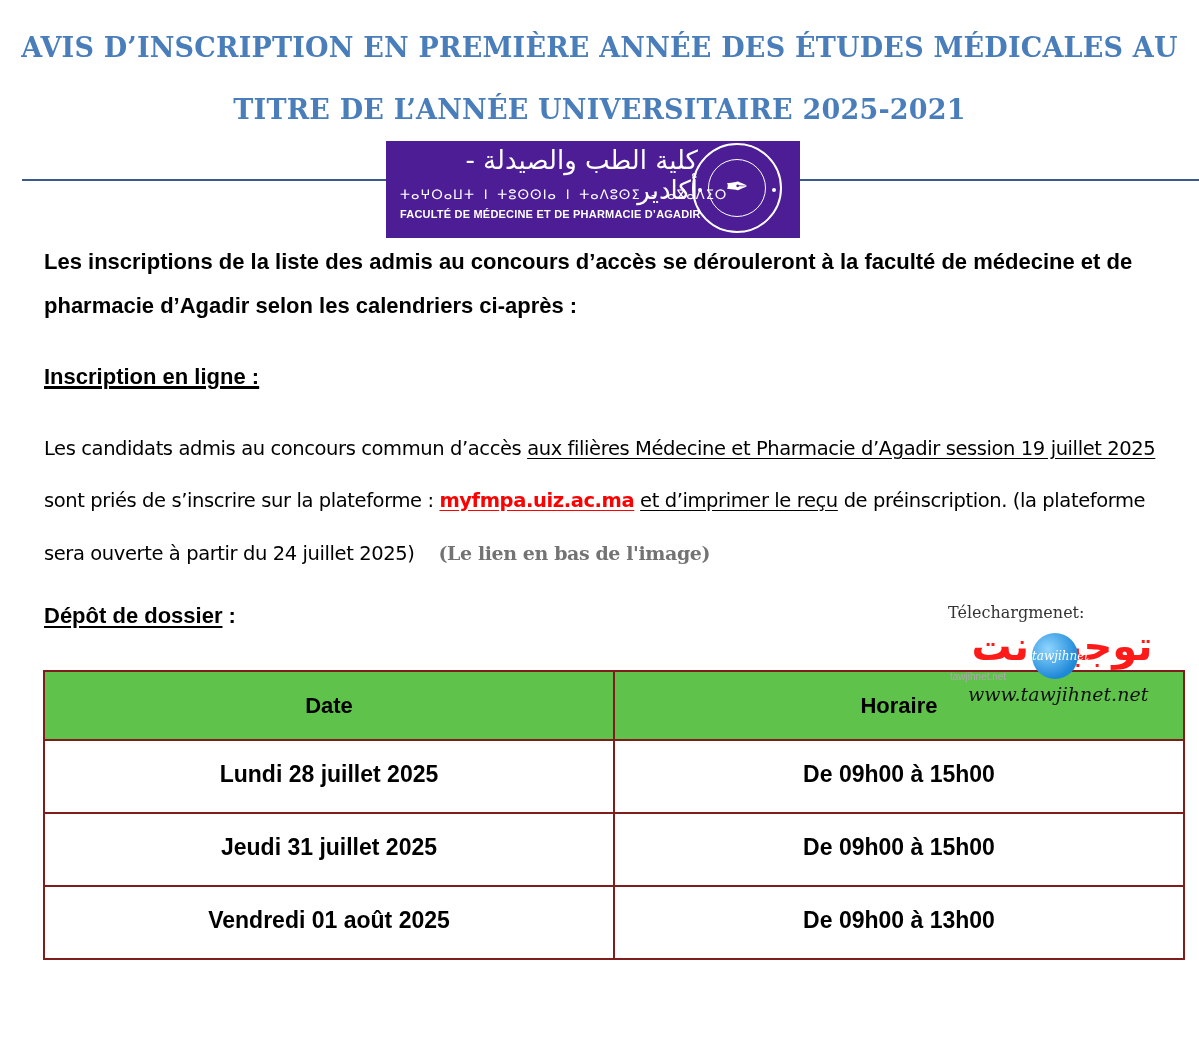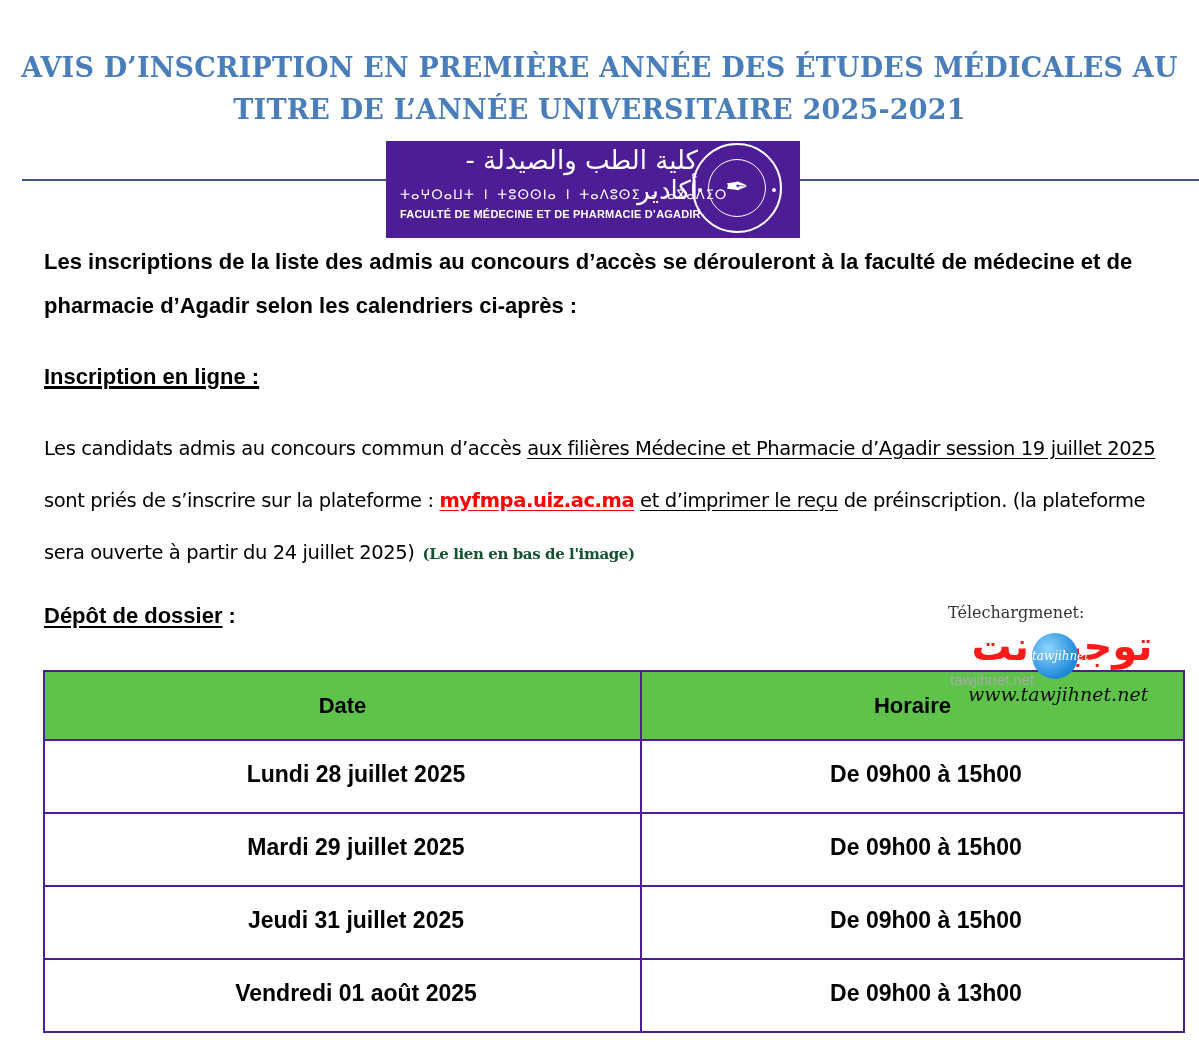--- a/index.html
+++ b/index.html
@@ -5,21 +5,21 @@
     html, body { margin: 0; padding: 0; }
     body {
       width: 1199px; height: 1042px; background: #ffffff; position: relative; overflow: hidden;
       font-family: "Liberation Sans", sans-serif; color: #000;
     }
     .title-line {
       position: absolute; left: 0; width: 1199px; text-align: center;
       font-family: "DejaVu Serif", "Liberation Serif", serif; font-weight: bold;
       color: #4a7ebb; font-size: 27px; letter-spacing: 0.2px; white-space: nowrap;
     }
-    #title1 { top: 32px; margin-top: 20px; }
+    #title1 { top: 32px; }
     #title2 { top: 94px; }
     .rule {
       position: absolute; left: 22px; top: 179px; width: 1177px; height: 2px; background: #3b5a8a;
     }
     .logo {
       position: absolute; left: 386px; top: 141px; width: 414px; height: 97px; background: #4c1d95;
       overflow: hidden;
     }
     .logo .ar {
       position: absolute; left: 12px; top: 4px; width: 300px; text-align: right;
@@ -53,51 +53,51 @@
     .heading .u { text-decoration: underline; text-underline-offset: 3px; }
     #h-online { top: 364px; text-decoration: underline; }
     #h-depot { top: 603px; }
     .para {
       position: absolute; left: 44px; top: 423px; width: 1145px;
       font-family: "DejaVu Sans", sans-serif; font-size: 19.5px; line-height: 52px; letter-spacing: -0.4px;
     }
     .para .u { text-decoration: underline; text-underline-offset: 3px; }
     .para .link { color: #ff0000; font-weight: bold; text-decoration: underline; text-underline-offset: 3px; }
     .para .note {
-      color: #14532d; font-weight: bold; font-family: "DejaVu Serif", serif; font-size: 15px; margin-left: 8px;
+      color: #737373; font-weight: bold; font-family: "DejaVu Serif", serif; font-size: 19px; margin-left: 24px;
     }
     table.sched {
       position: absolute; left: 43px; top: 670px; width: 1142px; border-collapse: collapse;
       border: 2px solid #333;
     }
     table.sched th, table.sched td {
-      border: 2px solid #4c1d95; text-align: center; font-weight: bold; font-size: 23px; height: 67px;
+      border: 2px solid #7f1d1d; text-align: center; font-weight: bold; font-size: 23px; height: 67px;
       padding: 0; vertical-align: middle;
     }
     table.sched th { background: #5fc24a; font-size: 22px; }
     table.sched th:first-child, table.sched td:first-child { width: 568px; }
-    table.sched td { padding-bottom: 4px; padding-left: 27px; }
+    table.sched td { padding-bottom: 4px; }
     .wm {
       position: absolute; left: 930px; top: 603px; width: 260px; height: 110px; pointer-events: none;
     }
     .wm .tele {
       position: absolute; left: 18px; top: 0; font-family: "DejaVu Serif", serif; 
       font-size: 16px; color: #333;
     }
     .wm .arabic {
       position: absolute; left: 12px; top: 18px; width: 240px; font-family: "DejaVu Sans", sans-serif;
       font-size: 40px; color: #ff1a1a; font-weight: bold; direction: rtl; text-align: center; line-height: 50px;
     }
     .wm .ball {
       position: absolute; left: 102px; top: 30px; width: 46px; height: 46px; border-radius: 50%;
       background: radial-gradient(circle at 35% 35%, #8fd6ff, #1e88d8 70%);
       color: #fff; font-size: 12px; font-style: italic; text-align: left; line-height: 46px;
       font-family: "DejaVu Serif", serif;
     }
-    .wm .small { position: absolute; left: 20px; top: 68px; font-size: 15px; color: #aaa; }
+    .wm .small { position: absolute; left: 20px; top: 68px; font-size: 10px; color: #aaa; }
     .wm .url {
       position: absolute; left: 30px; top: 80px; font-family: "DejaVu Serif", serif; font-style: italic;
       font-size: 19px; color: #111; white-space: nowrap; margin-left: 8px;
     }
   </style>
 </head>
 <body>
 
 <div id="title1" class="title-line">AVIS D’INSCRIPTION EN PREMIÈRE ANNÉE DES ÉTUDES MÉDICALES AU</div>
 <div id="title2" class="title-line">TITRE DE L’ANNÉE UNIVERSITAIRE 2025-2021</div>
@@ -135,24 +135,20 @@
       <th>Date</th>
       <th>Horaire</th>
     </tr>
   </thead>
   <tbody>
     <tr>
       <td>Lundi 28 juillet 2025</td>
       <td>De 09h00 à 15h00</td>
     </tr>
     <tr>
-      <td>Mardi 29 juillet 2025</td>
-      <td>De 09h00 à 15h00</td>
-    </tr>
-    <tr>
       <td>Jeudi 31 juillet 2025</td>
       <td>De 09h00 à 15h00</td>
     </tr>
     <tr>
       <td>Vendredi 01 août 2025</td>
       <td>De 09h00 à 13h00</td>
     </tr>
   </tbody>
 </table>
 

